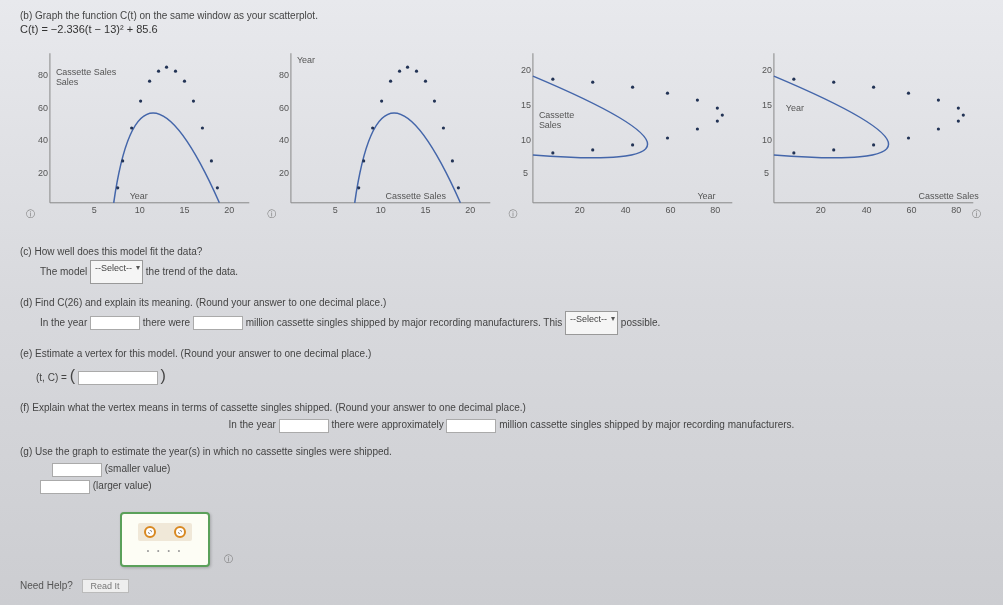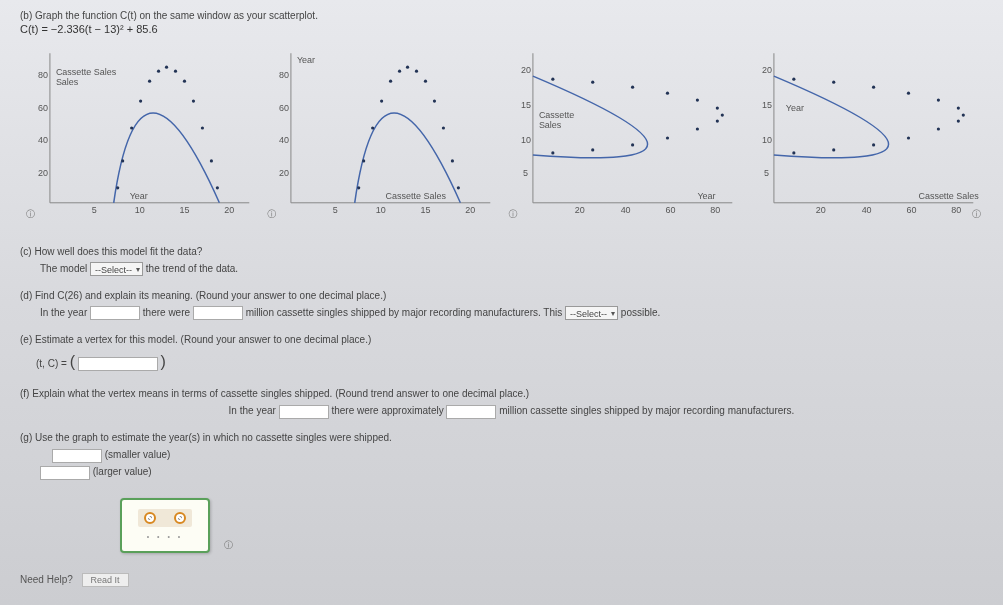--- a/index.html
+++ b/index.html
@@ -32,21 +32,21 @@
     background: #fff;
     height: 14px;
     vertical-align: middle;
     min-width: 50px;
     padding: 0 2px;
   }
   .select-box {
     display: inline-block;
     border: 1px solid #999;
     background: #f5f5f5;
-    height: 14px;
+    height: 24px;
     font-size: 9px;
     padding: 0 10px 0 4px;
     vertical-align: middle;
     position: relative;
   }
   .select-box::after { content: "▾"; position: absolute; right: 2px; font-size: 8px; color: #555; }
   .cassette-art {
     margin-top: 8px;
     width: 90px;
     height: 55px;
@@ -59,21 +59,21 @@
     justify-content: center;
     box-shadow: 1px 1px 3px rgba(0,0,0,0.2);
   }
   .tape-reels {
     display: flex; gap: 18px; align-items: center;
     background: #f0e8d8; padding: 3px 6px; border-radius: 2px;
   }
   .reel { width: 12px; height: 12px; border: 2px solid #d88820; border-radius: 50%; background: #fff; position: relative; }
   .reel::after { content: ""; position: absolute; inset: 2px; border: 1px dashed #888; border-radius: 50%; }
   .tape-bottom { font-size: 7px; color: #999; margin-top: 4px; letter-spacing: 3px; }
-  .need-help { margin-top: 20px; font-size: 10px; color: #555; }
+  .need-help { margin-top: 12px; font-size: 10px; color: #555; }
   .need-help-btn {
     display: inline-block;
     border: 1px solid #bbb;
     background: #eee;
     padding: 1px 8px;
     font-size: 9px;
     color: #777;
     margin-left: 6px;
   }
 </style>
@@ -244,21 +244,21 @@
     <div>(e) Estimate a vertex for this model. (Round your answer to one decimal place.)</div>
     <div style="margin-left:16px;">
       <span>(t, C) = </span>
       <span style="font-size:16px;">(</span>
       <span class="input-box" style="min-width:80px;"></span>
       <span style="font-size:16px;">)</span>
     </div>
   </div>
 
   <div class="q">
-    <div>(f) Explain what the vertex means in terms of cassette singles shipped. (Round trend answer to one decimal place.)</div>
+    <div>(f) Explain what the vertex means in terms of cassette singles shipped. (Round your answer to one decimal place.)</div>
     <div style="margin-left:20px;text-align:center;">
       <span>In the year </span>
       <span class="input-box"></span>
       <span> there were approximately </span>
       <span class="input-box"></span>
       <span> million cassette singles shipped by major recording manufacturers.</span>
     </div>
   </div>
 
   <div class="q">

